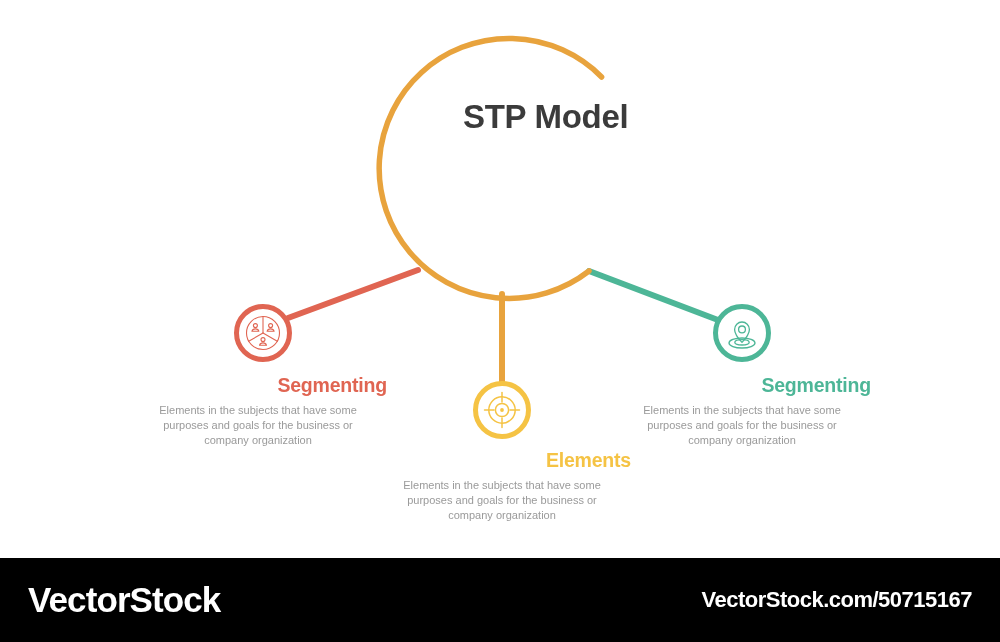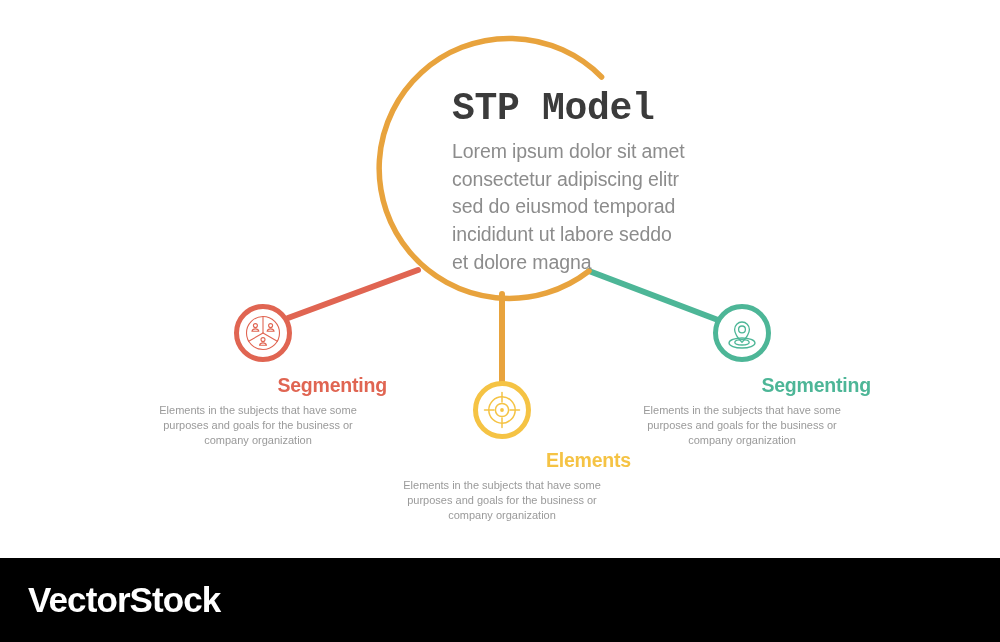--- a/index.html
+++ b/index.html
@@ -31,27 +31,26 @@
   }
 
   
   .center-block {
     position: absolute;
     left: 452px;
     top: 88px;
     width: 260px;
   }
   .center-title {
-    margin: 0;
-    font-size: 38px;
+    margin: 11px;
+    font-size: 33px;
     font-weight: bold;
     color: #3b3b3b;
     letter-spacing: -0.3px;
     line-height: 1.08;
-    font-family: Liberation Mono, monospace;
   }
   .center-desc {
     margin: 9px 0 0 0;
     font-size: 19.5px;
     line-height: 1.42;
     color: #8c8c8c;
     white-space: pre-line;
     letter-spacing: -0.1px;
   }
 
@@ -172,25 +171,20 @@
                  c 0 5.2 -7.4 13.0 -7.4 13.0
                  s -7.4 -7.8 -7.4 -13.0
                  a 7.4 7.4 0 0 1 7.4 -7.4 z"></path>
         <circle cx="742" cy="329.4" r="3.4"></circle>
       </g>
     </g>
   </svg>
 
   <div class="center-block">
     <h1 class="center-title">STP Model</h1>
-    <p class="center-desc">Lorem ipsum dolor sit amet
-consectetur adipiscing elitr
-sed do eiusmod temporad
-incididunt ut labore  seddo
-et dolore magna</p>
   </div>
 
   <div class="node-block left">
     <h2 class="node-title" style="color:#e06552;">Segmenting</h2>
     <p class="node-desc">Elements in the subjects that have some
 purposes and goals for the business or
 company organization</p>
   </div>
 
   <div class="node-block center">
@@ -202,15 +196,16 @@
 
   <div class="node-block right">
     <h2 class="node-title" style="color:#4db697;">Segmenting</h2>
     <p class="node-desc">Elements in the subjects that have some
 purposes and goals for the business or
 company organization</p>
   </div>
 
   <div id="watermark">
     <div id="watermark-logo">VectorStock</div>
+    <div id="watermark-url">VectorStock.com/50715167</div>
   </div>
 
 </div>
 
 </body></html>

